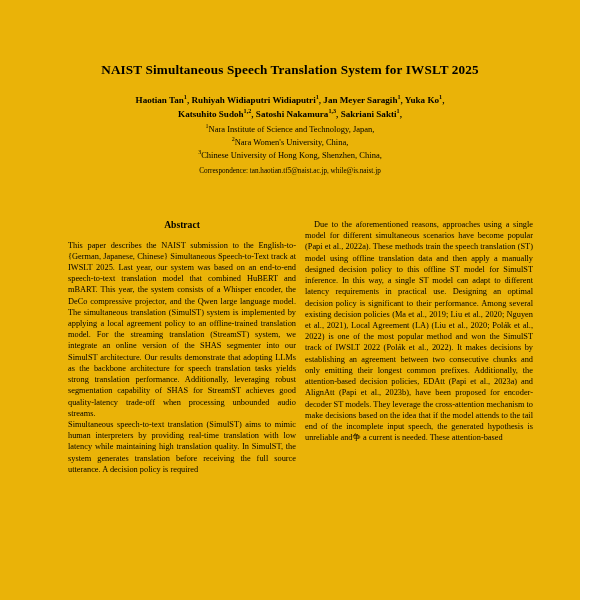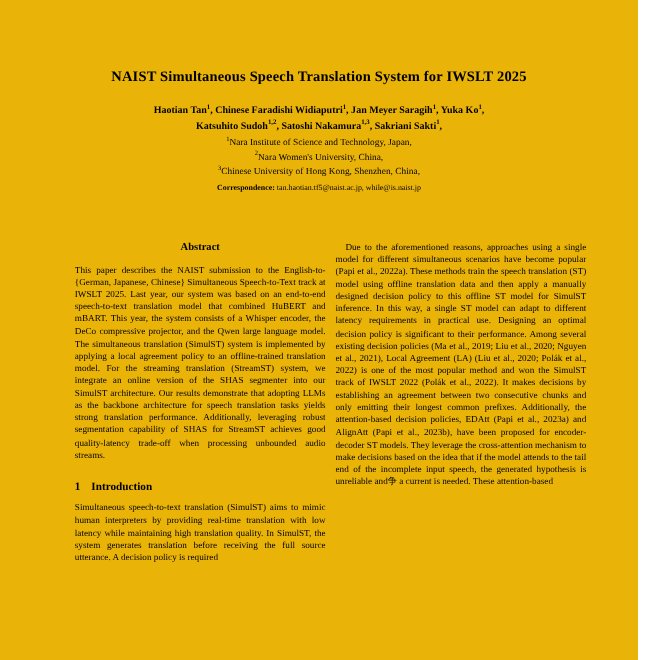--- a/index.html
+++ b/index.html
@@ -59,21 +59,21 @@
     line-height: 0;
   }
   .correspondence {
     margin: 0;
     padding: 5px 60px 0 60px;
     text-align: center;
     font-size: 7.2px;
     line-height: 1.4;
   }
   .correspondence .corr-label {
-    font-weight: bold;
+    font-weight: normal;
   }
   .columns {
     position: absolute;
     top: 205px;
     left: 0;
     width: 600px;
     height: 396px;
     overflow: hidden;
   }
   .col {
@@ -124,21 +124,21 @@
 </style>
 </head>
 <body>
 
 <div class="page">
 
   <h1 class="paper-title">NAIST Simultaneous Speech Translation System for IWSLT 2025</h1>
 
   <div class="authors">
     <span><span>Haotian Tan</span><sup>1</sup>,</span>
-    <span><span>Chinese Faradishi Widiaputri</span><sup>1</sup>,</span>
+    <span><span>Ruhiyah Widiaputri Widiaputri</span><sup>1</sup>,</span>
     <span><span>Jan Meyer Saragih</span><sup>1</sup>,</span>
     <span><span>Yuka Ko</span><sup>1</sup>,</span><br>
     <span><span>Katsuhito Sudoh</span><sup>1,2</sup>,</span>
     <span><span>Satoshi Nakamura</span><sup>1,3</sup>,</span>
     <span><span>Sakriani Sakti</span><sup>1</sup>,</span>
   </div>
 
   <div class="affiliations">
     <div class="aff"><sup>1</sup><span>Nara Institute of Science and Technology, Japan,</span></div>
     <div class="aff"><sup>2</sup><span>Nara Women's University, China,</span></div>
@@ -149,23 +149,20 @@
     <span class="corr-label">Correspondence:</span>
     <span>tan.haotian.tf5@naist.ac.jp, while@is.naist.jp</span>
   </div>
 
   <div class="columns">
 
     <div class="col col-left">
       <div class="abstract-heading">Abstract</div>
       <p class="body-text">This paper describes the NAIST submission to the English-to-{German, Japanese, Chinese} Simultaneous Speech-to-Text track at IWSLT 2025. Last year, our system was based on an end-to-end speech-to-text translation model that combined HuBERT and mBART. This year, the system consists of a Whisper encoder, the DeCo compressive projector, and the Qwen large language model. The simultaneous translation (SimulST) system is implemented by applying a local agreement policy to an offline-trained translation model. For the streaming translation (StreamST) system, we integrate an online version of the SHAS segmenter into our SimulST architecture. Our results demonstrate that adopting LLMs as the backbone architecture for speech translation tasks yields strong translation performance. Additionally, leveraging robust segmentation capability of SHAS for StreamST achieves good quality-latency trade-off when processing unbounded audio streams.</p>
 
-      <div class="section-heading">
-        <span class="num">1</span><span>Introduction</span>
-      </div>
       <p class="body-text">Simultaneous speech-to-text translation (SimulST) aims to mimic human interpreters by providing real-time translation with low latency while maintaining high translation quality. In SimulST, the system generates translation before receiving the full source utterance. A decision policy is required</p>
     </div>
 
     <div class="col col-right">
       <p class="body-text indent">Due to the aforementioned reasons, approaches using a single model for different simultaneous scenarios have become popular (Papi et al., 2022a). These methods train the speech translation (ST) model using offline translation data and then apply a manually designed decision policy to this offline ST model for SimulST inference. In this way, a single ST model can adapt to different latency requirements in practical use. Designing an optimal decision policy is significant to their performance. Among several existing decision policies (Ma et al., 2019; Liu et al., 2020; Nguyen et al., 2021), Local Agreement (LA) (Liu et al., 2020; Polák et al., 2022) is one of the most popular method and won the SimulST track of IWSLT 2022 (Polák et al., 2022). It makes decisions by establishing an agreement between two consecutive chunks and only emitting their longest common prefixes. Additionally, the attention-based decision policies, EDAtt (Papi et al., 2023a) and AlignAtt (Papi et al., 2023b), have been proposed for encoder-decoder ST models. They leverage the cross-attention mechanism to make decisions based on the idea that if the model attends to the tail end of the incomplete input speech, the generated hypothesis is unreliable and争 a current is needed. These attention-based</p>
     </div>
 
   </div>
 
 </div>

